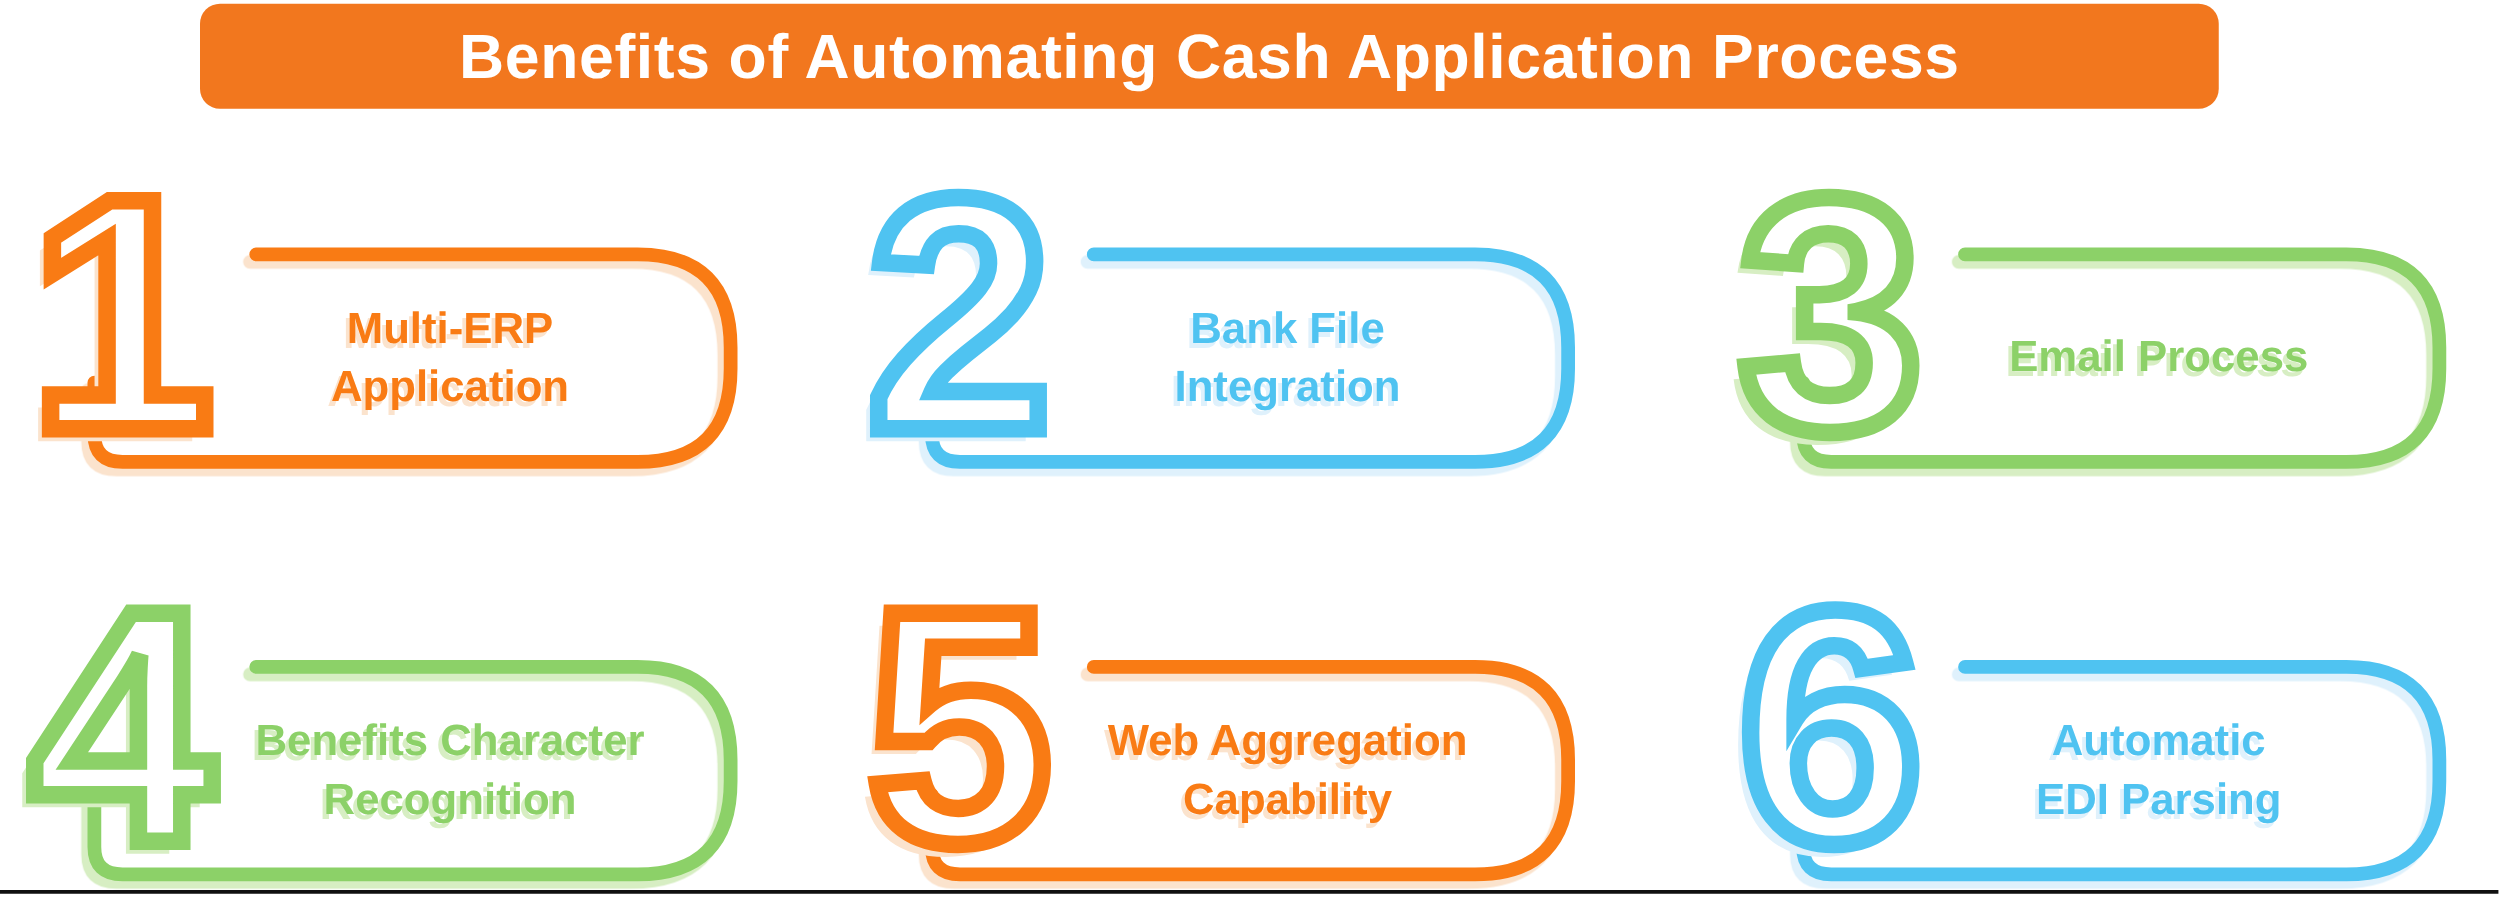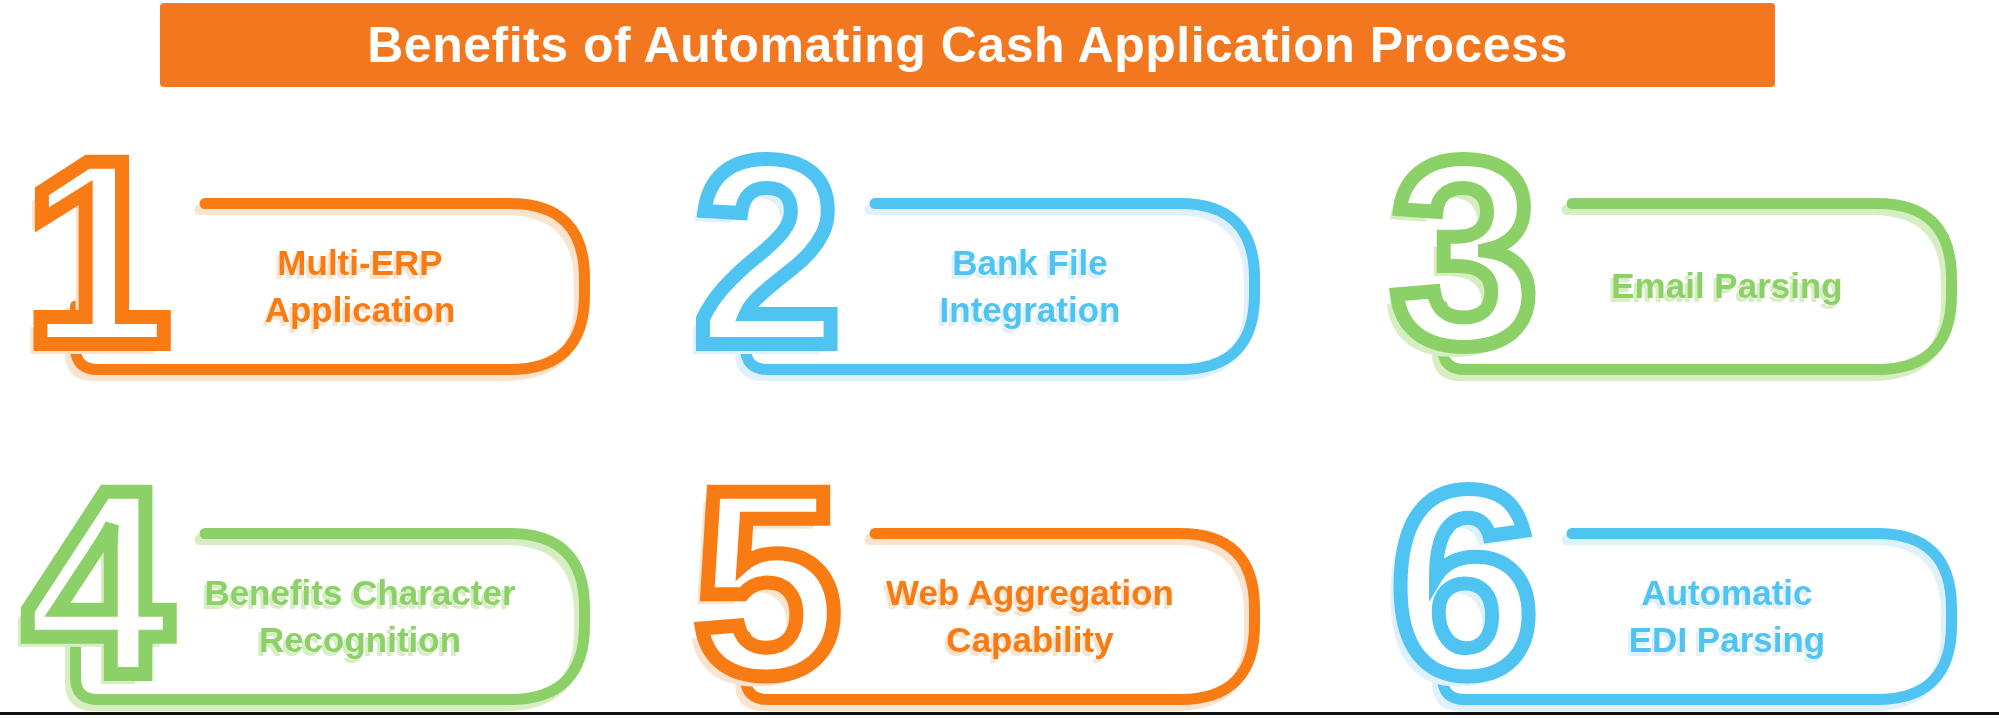--- a/index.html
+++ b/index.html
@@ -10,21 +10,21 @@
     background: #ffffff;
     overflow: hidden;
     font-family: "Liberation Sans", sans-serif;
   }
 
   
   .banner {
     position: absolute;
     left: 160px; top: 3px;
     width: 1615px; height: 84px;
-    border-radius: 4px;
+    border-radius: 16px;
     display: flex; align-items: center; justify-content: center;
   }
   .banner h1 {
     margin: 0;
     color: #ffffff;
     font-size: 50px;
     font-weight: bold;
     letter-spacing: 0.5px;
     white-space: nowrap;
   }
@@ -114,21 +114,21 @@
     <div class="num">2</div>
     <div class="label">Bank File
 Integration</div>
   </div>
 
   <div class="card pos-3" style="--c: #8CD168; --sh: #D7EEC3;">
     <svg class="outline" width="520" height="177" viewBox="0 0 520 177">
       <path d="M 135 5.5 L 440 5.5 Q 514.5 5.5 514.5 80 L 514.5 97 Q 514.5 171.5 440 171.5 L 28 171.5 Q 5.5 171.5 5.5 149.5 L 5.5 108"></path>
     </svg>
     <div class="num">3</div>
-    <div class="label">Email Parsing</div>
+    <div class="label">Email Process</div>
   </div>
 
   <div class="card pos-4" style="--c: #8CD168; --sh: #D7EEC3;">
     <svg class="outline" width="520" height="177" viewBox="0 0 520 177">
       <path d="M 135 5.5 L 440 5.5 Q 514.5 5.5 514.5 80 L 514.5 97 Q 514.5 171.5 440 171.5 L 28 171.5 Q 5.5 171.5 5.5 149.5 L 5.5 108"></path>
     </svg>
     <div class="num">4</div>
     <div class="label">Benefits Character
 Recognition</div>
   </div>

